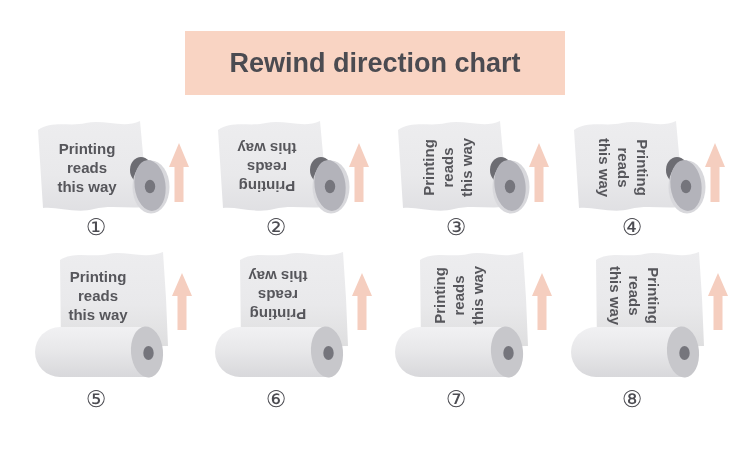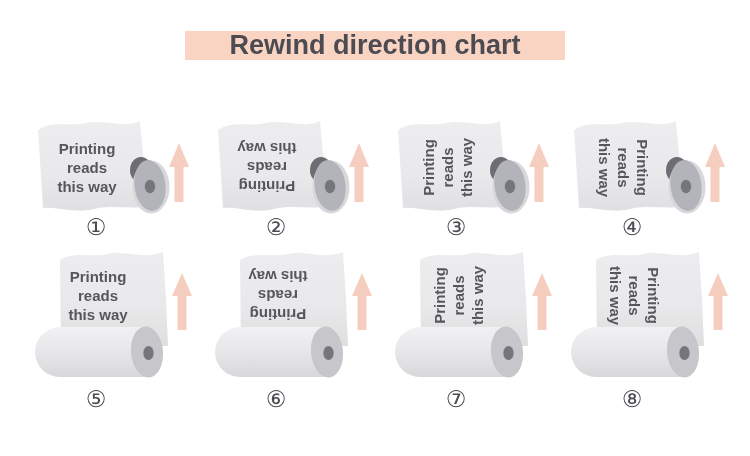--- a/index.html
+++ b/index.html
@@ -1,21 +1,21 @@
 <!DOCTYPE html>
 <html><head>
 <meta charset="utf-8">
 <style>
   html,body{margin:0;padding:0;}
   body{
     width:750px;height:456px;background:#ffffff;position:relative;
     font-family:"Liberation Sans", sans-serif;overflow:hidden;
   }
   .banner{
-    position:absolute;left:185px;top:31px;width:380px;height:29px;
+    position:absolute;left:185px;top:31px;width:380px;height:64px;
     background:#f9d4c3;display:flex;align-items:center;justify-content:center;
   }
   .banner .title{
     font-size:27px;font-weight:600;color:#4b4b51;letter-spacing:0px;
   }
   .unit{position:absolute;width:190px;}
   .unit.toprow{top:110px;height:140px;}
   .unit.botrow{top:248px;height:170px;}
   .u1{left:20px;} .u2{left:200px;} .u3{left:380px;} .u4{left:556px;}
   .u5{left:20px;} .u6{left:200px;} .u7{left:380px;} .u8{left:556px;}

